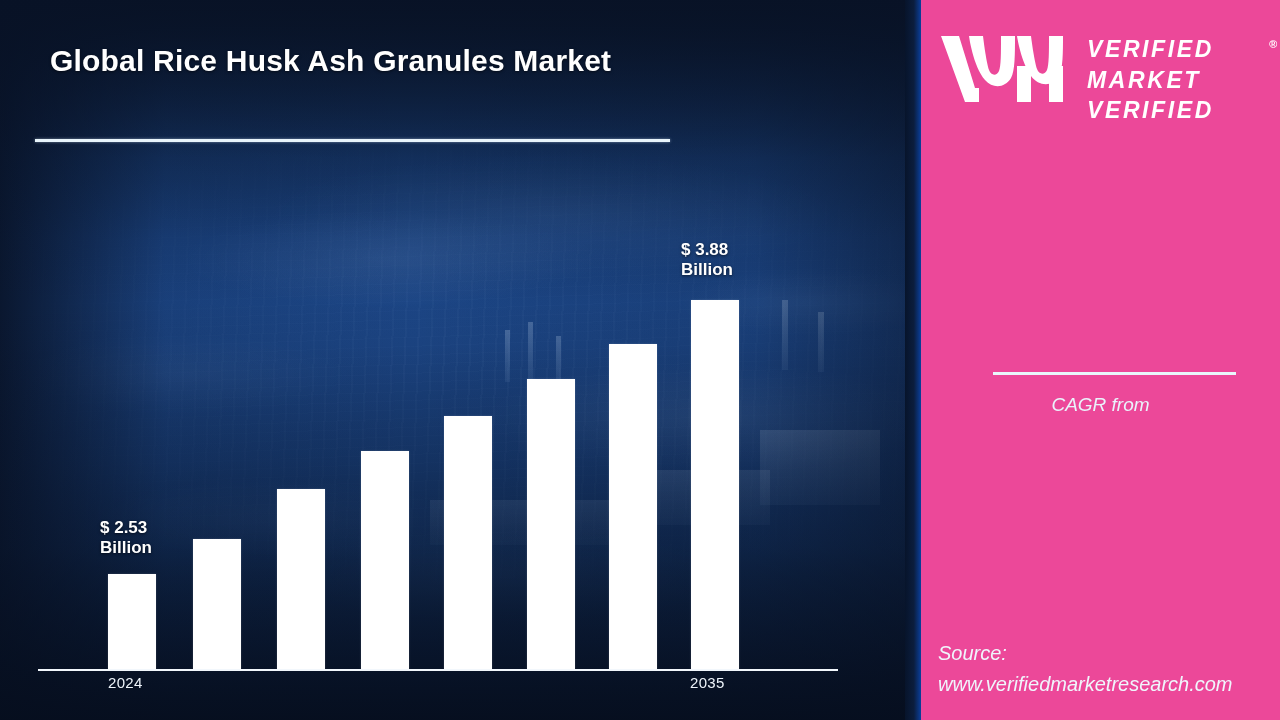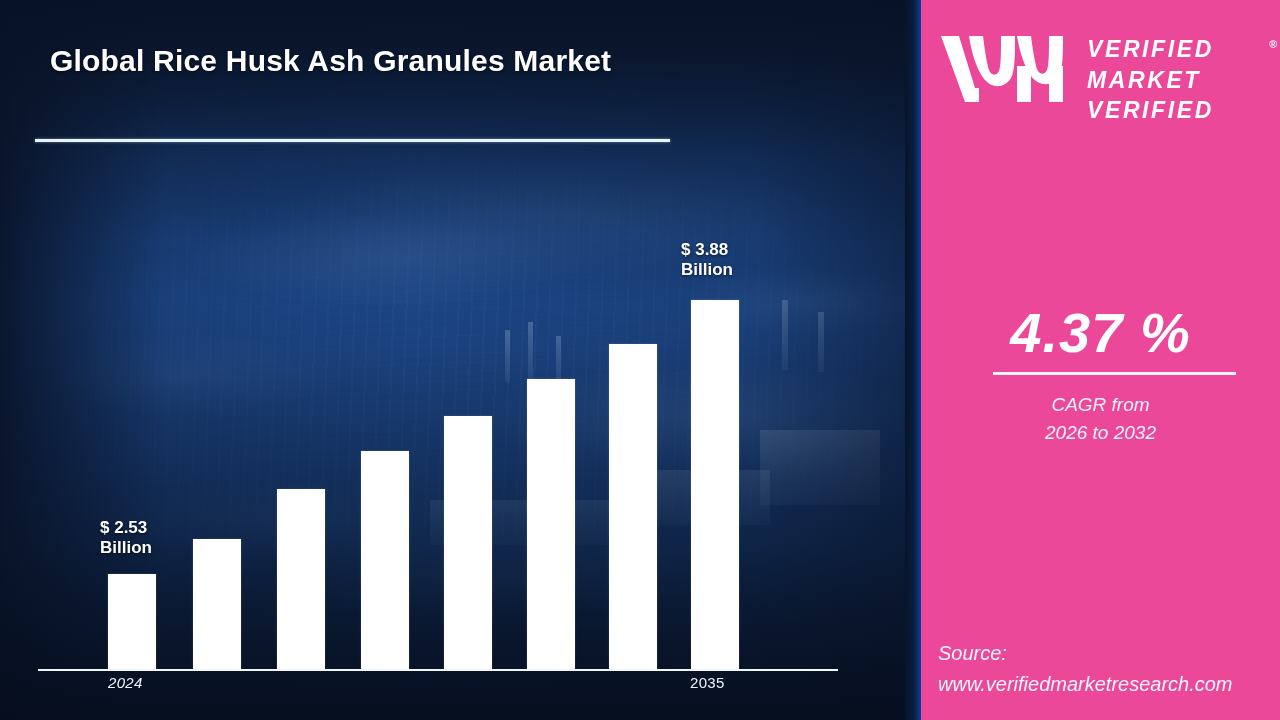--- a/index.html
+++ b/index.html
@@ -116,21 +116,21 @@
   }
   .label-first { left:100px; top:518px; }
   .label-last  { left:681px; top:240px; }
   .year {
     position:absolute;
     top:674px;
     color:#eef4fa;
     font-size:15px;
     letter-spacing:.3px;
   }
-  .year-first { left:108px;font-style:italic; }
+  .year-first { left:108px; }
   .year-last  { left:690px; }
 
   
   .divider-strip {
     position:absolute;
     left:905px; top:0;
     width:16px; height:720px;
     background:linear-gradient(90deg, #07142b 0%, #0b1d3d 55%, #0a3f9c 100%);
   }
   .right-panel {
@@ -271,25 +271,23 @@
         <rect x="110" y="34" width="14" height="36" fill="#ffffff"></rect>
       </svg>
       <div class="logo-text">
         <div>VERIFIED</div>
         <div>MARKET</div>
         <div>VERIFIED</div>
       </div>
       <div class="logo-reg">®</div>
     </div>
 
-    <div class="cagr-value">4.37 %</div>
     <div class="cagr-rule"></div>
     <div class="cagr-caption">
       <div>CAGR from</div>
-      <div>2026 to 2032</div>
     </div>
 
     <div class="source">
       <div>Source:</div>
       <div>www.verifiedmarketresearch.com</div>
     </div>
   </div>
 </div>
 
 </body></html>

